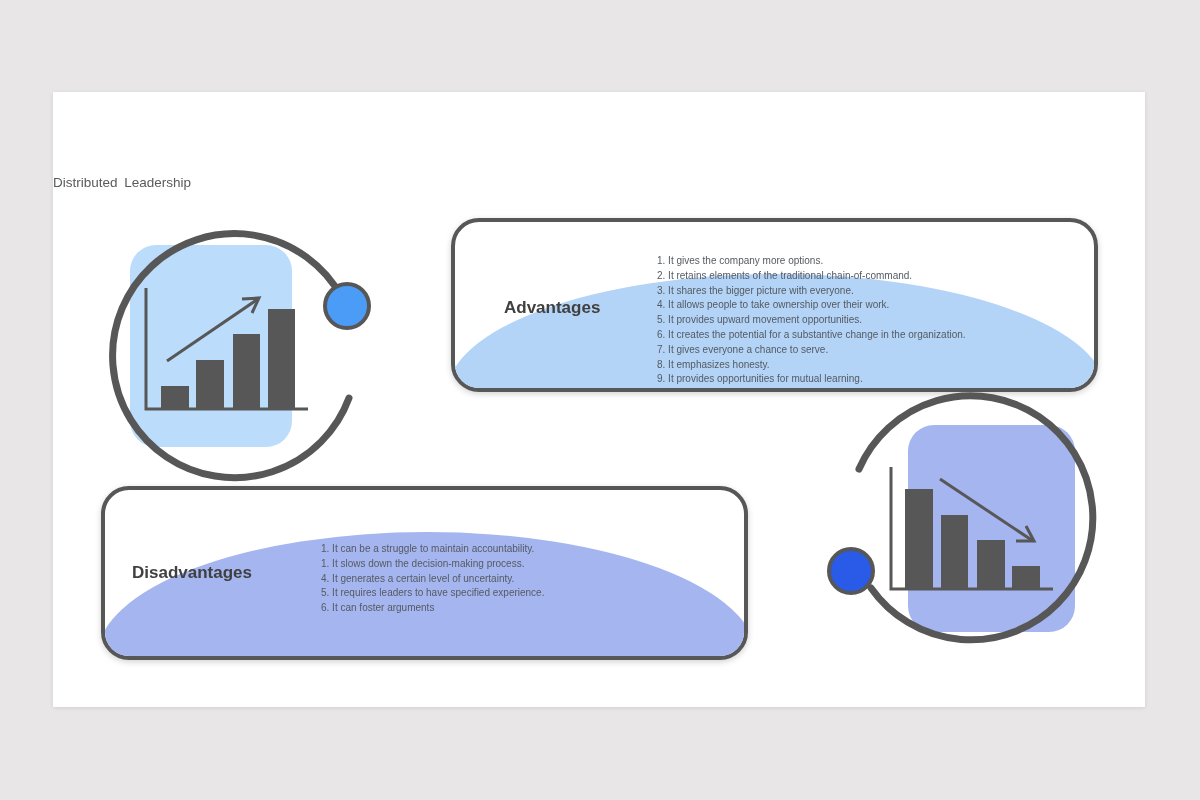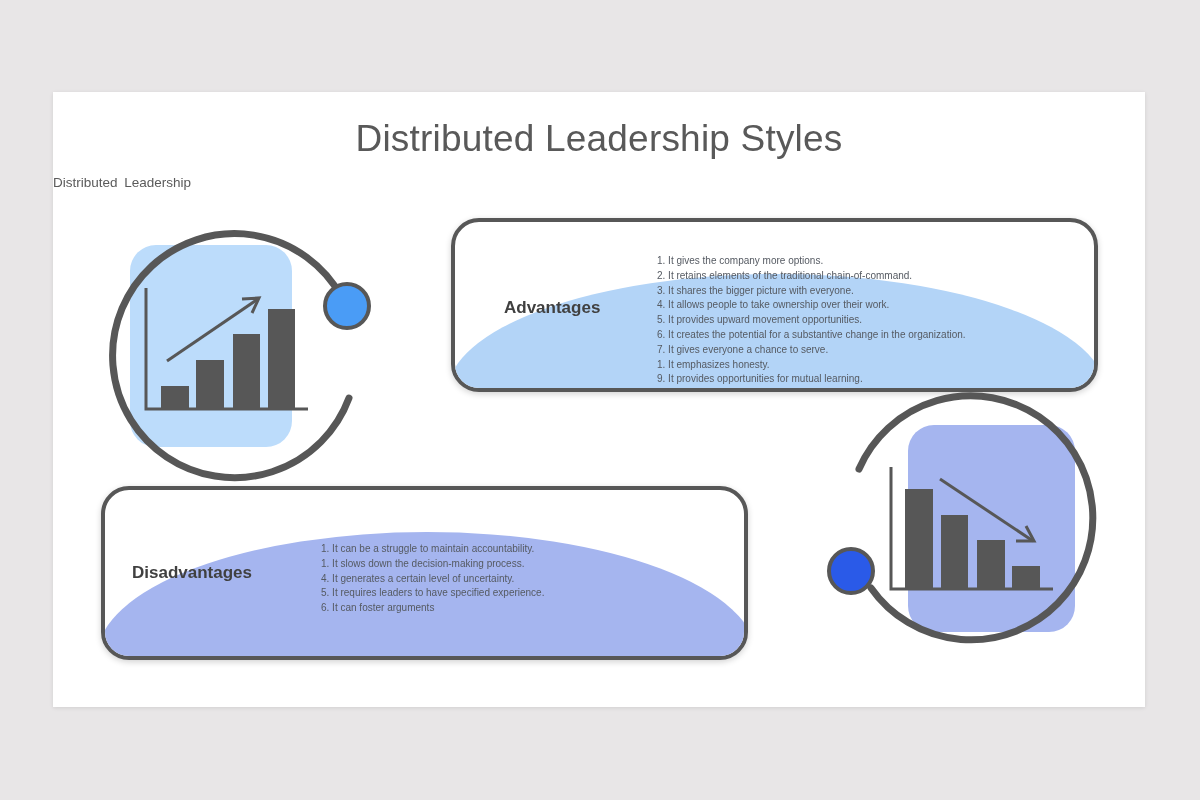--- a/index.html
+++ b/index.html
@@ -38,21 +38,20 @@
       position: absolute; margin: 12px; padding: 0; list-style: none;
       font-size: 10px; font-weight: normal; color: #555a62; line-height: 14.8px;
     }
     .box ol li { white-space: nowrap; }
     svg.icon { position: absolute; overflow: visible; }
   </style>
 </head>
 <body>
 
 <div class="slide">
-  <div class="title">Distributed Leadership Styles</div>
   <div class="subtitle">Distributed  Leadership</div>
 
   <svg class="icon" style="left:0;top:0;" width="1092" height="615" viewBox="0 0 1092 615">
 
     <rect x="77" y="153" width="162" height="202" rx="26" fill="#bcdcfb"></rect>
 
     <path d="M 288 204 A 122 122 0 1 0 296 306" fill="none" stroke="#575757" stroke-width="7" stroke-linecap="round"></path>
 
     <polyline points="93,196 93,317 255,317" fill="none" stroke="#575757" stroke-width="3"></polyline>
 
@@ -71,21 +70,21 @@
     <div class="wave" style="left:-8px;top:52px;width:660px;height:240px;background:#b3d4f7;"></div>
     <div class="label" style="left:49px;top:76px;">Advantages</div>
     <ol style="left:190px;top:20px;">
       <li>1. It gives the company more options.</li>
       <li>2. It retains elements of the traditional chain-of-command.</li>
       <li>3. It shares the bigger picture with everyone.</li>
       <li>4. It allows people to take ownership over their work.</li>
       <li>5. It provides upward movement opportunities.</li>
       <li>6. It creates the potential for a substantive change in the organization.</li>
       <li>7. It gives everyone a chance to serve.</li>
-      <li>1. It emphasizes honesty.</li>
+      <li>8. It emphasizes honesty.</li>
       <li>9. It provides opportunities for mutual learning.</li>
     </ol>
   </div>
 
   <div class="box" style="left:48px;top:394px;width:647px;height:174px;">
     <div class="wave" style="left:-8px;top:42px;width:660px;height:250px;background:#a5b5ef;"></div>
     <div class="label" style="left:27px;top:73px;">Disadvantages</div>
     <ol style="left:204px;top:40px;">
       <li>1. It can be a struggle to maintain accountability.</li>
       <li>1. It slows down the decision-making process.</li>

